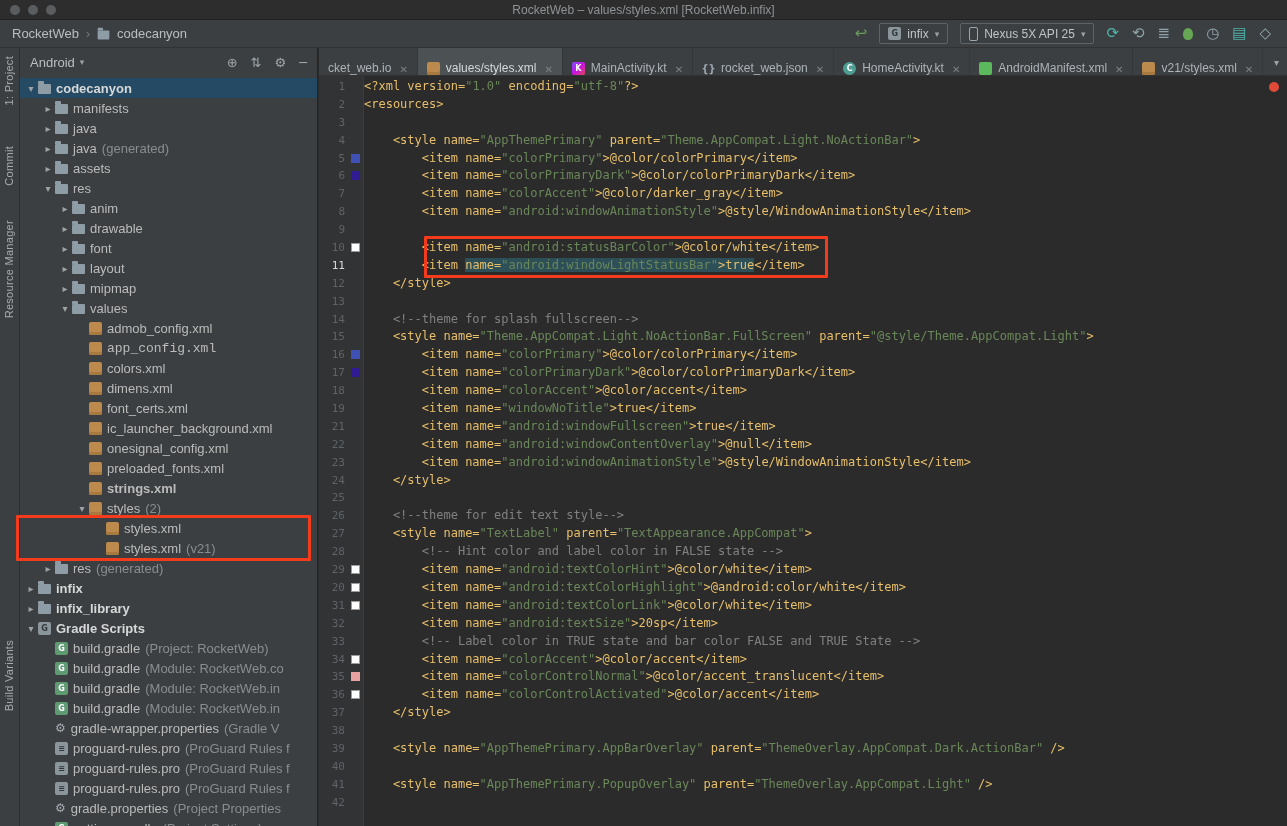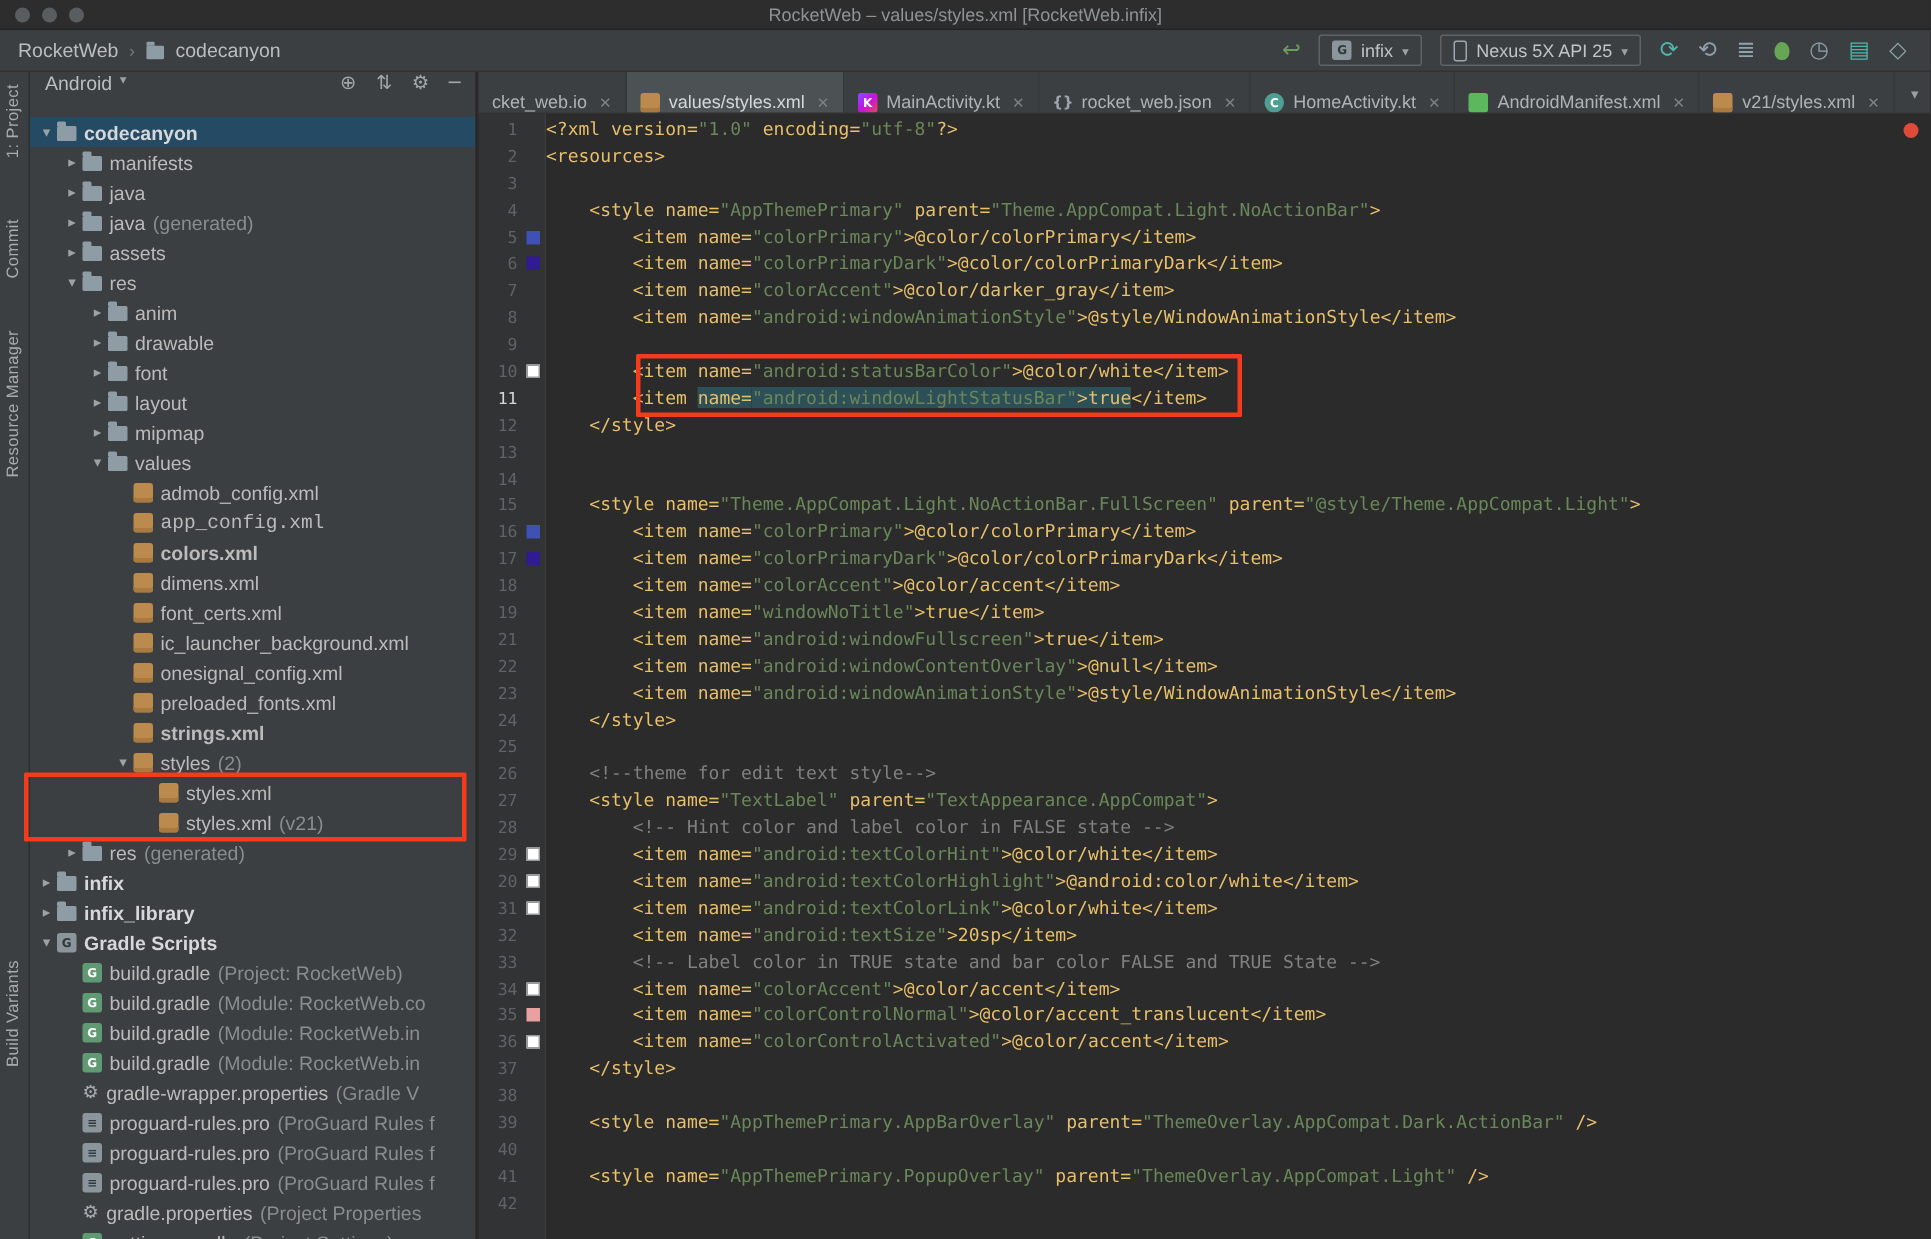--- a/index.html
+++ b/index.html
@@ -18,21 +18,21 @@
 .combo .arrow{color:#9aa0a5;font-size:9px}
 .icon-group{display:flex;align-items:center;gap:13px}
 .nav-icon{font-family:"DejaVu Sans",sans-serif;font-size:15px;line-height:1}
 .nav-dot{width:10px;height:12px;border-radius:50% 50% 45% 45%;display:inline-block}
 .phone{width:9px;height:14px;border:1px solid #9aa7b0;border-radius:2px;display:inline-block}
 
 #leftstripe{position:absolute;left:0;top:48px;width:20px;height:778px;background:#3c3f41;border-right:1px solid #2e2e2e}
 .vlabel{position:absolute;left:3px;writing-mode:vertical-rl;transform:rotate(180deg);font-size:11px;color:#a7abae;letter-spacing:.3px;white-space:nowrap}
 
 #panel{position:absolute;left:20px;top:48px;width:298px;height:778px;background:#3c3f41;border-right:1px solid #252525;overflow:hidden}
-#panel-header{height:28px;display:flex;padding:0 10px;font-size:13px;color:#bbbec0;gap:5px}
+#panel-header{height:28px;display:flex;align-items:center;padding:0 10px;font-size:13px;color:#bbbec0;gap:5px}
 .ph-chev{color:#9aa0a5;font-size:9px}
 .ph-icons{margin-left:auto;display:flex;gap:13px;color:#9fa6ab;font-family:"DejaVu Sans",sans-serif;font-size:13px}
 #tree{position:absolute;left:0;top:28px;right:0;bottom:0;padding-top:2px;overflow:hidden}
 .trow{height:20px;display:flex;align-items:center;font-size:13px;color:#bbbbbb;white-space:nowrap;overflow:hidden}
 .trow.selected{background:#254a63}
 .trow.bold .lbl{font-weight:bold;color:#d6d8d9}
 .chev{width:14px;flex:none;text-align:center;color:#9da2a6;font-size:10px}
 .lbl{margin-left:5px}
 .sub{color:#8a8d8f;margin-left:5px}
 
@@ -201,21 +201,21 @@
       <div class="trow" style="padding-left: 55px;">
         <span class="chev"></span>
         <span class="fi fi-xml"></span>
         <span class="lbl">admob_config.xml</span>
       </div>
       <div class="trow" style="padding-left: 55px; font-family: Liberation Mono, monospace;">
         <span class="chev"></span>
         <span class="fi fi-xml"></span>
         <span class="lbl">app_config.xml</span>
       </div>
-      <div class="trow" style="padding-left: 55px; font-weight: bold;">
+      <div class="trow" style="padding-left: 55px;">
         <span class="chev"></span>
         <span class="fi fi-xml"></span>
         <span class="lbl">colors.xml</span>
       </div>
       <div class="trow" style="padding-left: 55px;">
         <span class="chev"></span>
         <span class="fi fi-xml"></span>
         <span class="lbl">dimens.xml</span>
       </div>
       <div class="trow" style="padding-left: 55px;">
@@ -391,21 +391,21 @@
         <div class="cl"><span class="ln">4</span><span class="swc"></span><span class="txt"><span class="tk-t">    &lt;style name=</span><span class="tk-s">"AppThemePrimary"</span><span class="tk-t"> parent=</span><span class="tk-s">"Theme.AppCompat.Light.NoActionBar"</span><span class="tk-t">&gt;</span></span></div>
         <div class="cl"><span class="ln">5</span><span class="swc"><i style="background: rgb(63, 81, 181);"></i></span><span class="txt"><span class="tk-t">        &lt;item name=</span><span class="tk-s">"colorPrimary"</span><span class="tk-t">&gt;@color/colorPrimary&lt;/item&gt;</span></span></div>
         <div class="cl"><span class="ln">6</span><span class="swc"><i style="background: rgb(49, 27, 146);"></i></span><span class="txt"><span class="tk-t">        &lt;item name=</span><span class="tk-s">"colorPrimaryDark"</span><span class="tk-t">&gt;@color/colorPrimaryDark&lt;/item&gt;</span></span></div>
         <div class="cl"><span class="ln">7</span><span class="swc"></span><span class="txt"><span class="tk-t">        &lt;item name=</span><span class="tk-s">"colorAccent"</span><span class="tk-t">&gt;@color/darker_gray&lt;/item&gt;</span></span></div>
         <div class="cl"><span class="ln">8</span><span class="swc"></span><span class="txt"><span class="tk-t">        &lt;item name=</span><span class="tk-s">"android:windowAnimationStyle"</span><span class="tk-t">&gt;@style/WindowAnimationStyle&lt;/item&gt;</span></span></div>
         <div class="cl"><span class="ln">9</span><span class="swc"></span><span class="txt"></span></div>
         <div class="cl"><span class="ln">10</span><span class="swc"><i style="background: rgb(255, 255, 255); border: 1px solid rgb(154, 154, 154);"></i></span><span class="txt"><span class="tk-t">        &lt;item name=</span><span class="tk-s">"android:statusBarColor"</span><span class="tk-t">&gt;@color/white&lt;/item&gt;</span></span></div>
         <div class="cl caret"><span class="ln">11</span><span class="swc"></span><span class="txt"><span class="tk-t">        &lt;item </span><span class="tk-t sel">name=</span><span class="tk-s sel">"android:windowLightStatusBar"</span><span class="tk-t sel">&gt;true</span><span class="tk-t">&lt;/item&gt;</span></span></div>
         <div class="cl"><span class="ln">12</span><span class="swc"></span><span class="txt"><span class="tk-t">    &lt;/style&gt;</span></span></div>
         <div class="cl"><span class="ln">13</span><span class="swc"></span><span class="txt"></span></div>
-        <div class="cl"><span class="ln">14</span><span class="swc"></span></div>
+        <div class="cl"><span class="ln">14</span><span class="swc"></span><span class="txt"><span class="tk-c">    &lt;!--theme for splash fullscreen--&gt;</span></span></div>
         <div class="cl"><span class="ln">15</span><span class="swc"></span><span class="txt"><span class="tk-t">    &lt;style name=</span><span class="tk-s">"Theme.AppCompat.Light.NoActionBar.FullScreen"</span><span class="tk-t"> parent=</span><span class="tk-s">"@style/Theme.AppCompat.Light"</span><span class="tk-t">&gt;</span></span></div>
         <div class="cl"><span class="ln">16</span><span class="swc"><i style="background: rgb(63, 81, 181);"></i></span><span class="txt"><span class="tk-t">        &lt;item name=</span><span class="tk-s">"colorPrimary"</span><span class="tk-t">&gt;@color/colorPrimary&lt;/item&gt;</span></span></div>
         <div class="cl"><span class="ln">17</span><span class="swc"><i style="background: rgb(49, 27, 146);"></i></span><span class="txt"><span class="tk-t">        &lt;item name=</span><span class="tk-s">"colorPrimaryDark"</span><span class="tk-t">&gt;@color/colorPrimaryDark&lt;/item&gt;</span></span></div>
         <div class="cl"><span class="ln">18</span><span class="swc"></span><span class="txt"><span class="tk-t">        &lt;item name=</span><span class="tk-s">"colorAccent"</span><span class="tk-t">&gt;@color/accent&lt;/item&gt;</span></span></div>
         <div class="cl"><span class="ln">19</span><span class="swc"></span><span class="txt"><span class="tk-t">        &lt;item name=</span><span class="tk-s">"windowNoTitle"</span><span class="tk-t">&gt;true&lt;/item&gt;</span></span></div>
         <div class="cl"><span class="ln">21</span><span class="swc"></span><span class="txt"><span class="tk-t">        &lt;item name=</span><span class="tk-s">"android:windowFullscreen"</span><span class="tk-t">&gt;true&lt;/item&gt;</span></span></div>
         <div class="cl"><span class="ln">22</span><span class="swc"></span><span class="txt"><span class="tk-t">        &lt;item name=</span><span class="tk-s">"android:windowContentOverlay"</span><span class="tk-t">&gt;@null&lt;/item&gt;</span></span></div>
         <div class="cl"><span class="ln">23</span><span class="swc"></span><span class="txt"><span class="tk-t">        &lt;item name=</span><span class="tk-s">"android:windowAnimationStyle"</span><span class="tk-t">&gt;@style/WindowAnimationStyle&lt;/item&gt;</span></span></div>
         <div class="cl"><span class="ln">24</span><span class="swc"></span><span class="txt"><span class="tk-t">    &lt;/style&gt;</span></span></div>
         <div class="cl"><span class="ln">25</span><span class="swc"></span><span class="txt"></span></div>

